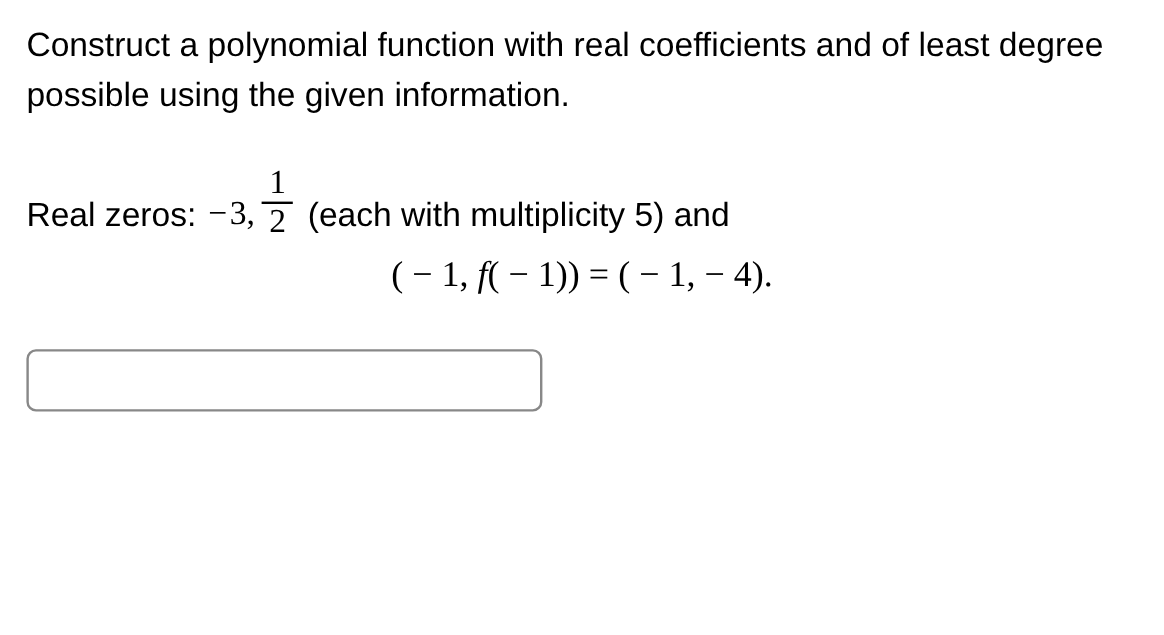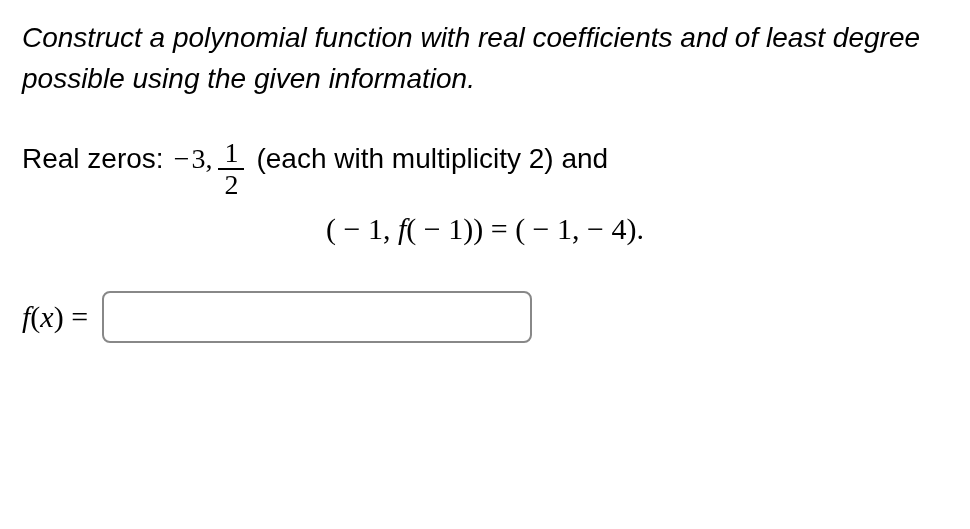--- a/index.html
+++ b/index.html
@@ -12,25 +12,24 @@
       font-size: 28px;
       color: #000;
       background: #fff;
       width: 970px;
       height: 529px;
       padding: 18px 22px;
       line-height: 1.45;
     }
     .prompt {
       margin-bottom: 40px;
-      font-style: italic;
     }
     .zeros-line {
       display: flex;
-      align-items: flex-start;
+      align-items: flex-end;
       flex-wrap: wrap;
       margin-bottom: 8px;
     }
     .zeros-label {
       margin-right: 8px;
     }
     .math {
       font-family: 'Times New Roman', Times, serif;
     }
     .minus {
@@ -93,25 +92,22 @@
 
 <div class="zeros-line">
   <span class="zeros-label">Real zeros:</span>
   <span class="math">
     <span class="minus">−</span><span>3</span><span>,</span>
   </span>
   <span class="frac">
     <span class="num">1</span>
     <span class="den">2</span>
   </span>
-  <span style="margin-left:6px;">(each with multiplicity 2) and</span>
+  <span style="margin-left:6px;">(each with multiplicity 5) and</span>
 </div>
 
 <div class="paren-line">
   <span class="paren">( − 1, </span><span class="fx">f</span><span class="paren">( − 1)</span><span class="paren">) = ( − 1,  − 4).</span>
 </div>
 
 <div class="answer-line">
-  <span class="answer-label">
-    <span class="fx">f</span><span class="paren">(</span><span class="fx">x</span><span class="paren">) =</span>
-  </span>
   <input type="text" class="answer-input" value="" style="">
 </div>
 
 </body></html>

